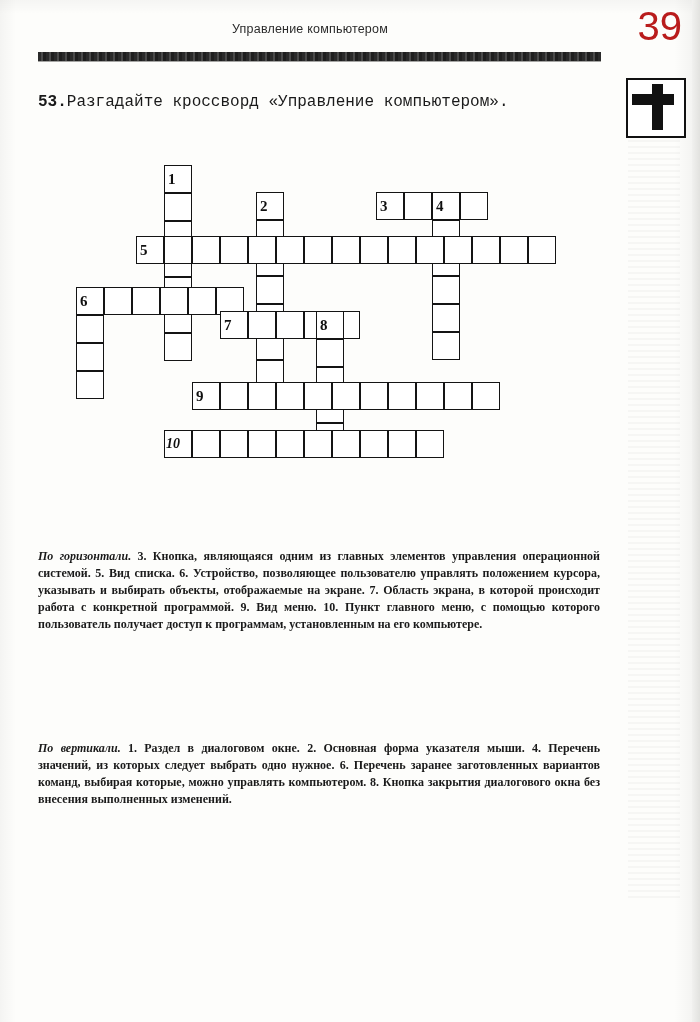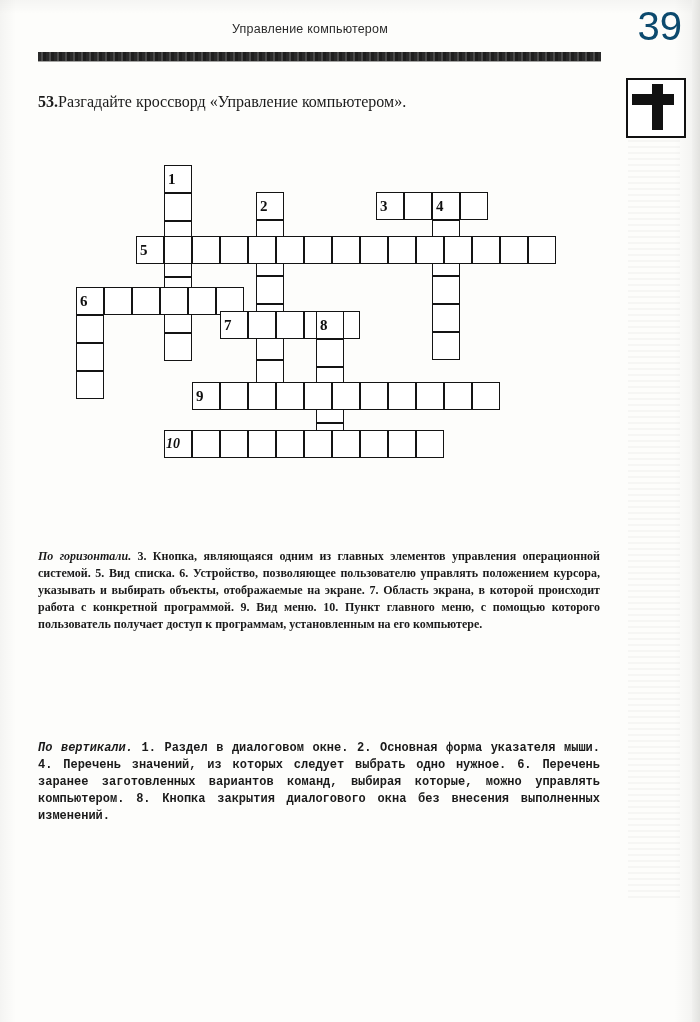--- a/index.html
+++ b/index.html
@@ -29,21 +29,21 @@
   
   .running-head{
     position:absolute;top:22px;left:0;width:620px;
     text-align:center;
     font-family:"Liberation Sans", sans-serif;
     font-size:12.5px;letter-spacing:.2px;color:#2b2b2b;
   }
   .page-number{
     position:absolute;top:6px;right:18px;
     font-family:"Liberation Sans", sans-serif;
-    font-size:40px;color:#0c4a6e;font-weight:400;line-height:1;
+    font-size:40px;color:#b91c1c;font-weight:400;line-height:1;
   }
   .rule{
     position:absolute;top:52px;left:38px;width:563px;height:9px;
     background:
       repeating-linear-gradient(90deg,#2a2a2a 0 3px,#4a4a4a 3px 5px,#1e1e1e 5px 8px),
       #2d2d2d;
     box-shadow:0 1px 0 rgba(0,0,0,.35);
   }
 
   
@@ -61,21 +61,21 @@
   .mm-w5{left:27px;top:37px;width:5px;height:5px;background:#fff;}
   .mm-strip{
     position:absolute;left:628px;top:140px;width:52px;height:760px;
     background:repeating-linear-gradient(180deg,rgba(0,0,0,.05) 0 2px,rgba(0,0,0,0) 2px 6px);
     opacity:.55;
   }
 
   
   .task{
     position:absolute;top:92px;left:38px;width:560px;
-    font-size:16px;line-height:1.3;
+    font-size:16px;line-height:1.3;font-family:Liberation Mono, monospace;
   }
   .task .num{font-weight:bold;}
   .task .txt{}
 
   
   #grid{
     position:absolute;left:0;top:0;width:700px;height:490px;
   }
   .cell{
     position:absolute;
@@ -94,21 +94,21 @@
 
   
   .clues{
     position:absolute;left:38px;width:562px;
     font-size:12px;
     line-height:1.42;
     text-align:justify;
     font-weight:bold;
   }
   .clues.across{top:548px;}
-  .clues.down{top:740px;font-family:Liberation Mono, monospace;}
+  .clues.down{top:740px;}
   .clues .lead{font-style:italic;font-weight:bold;}
 </style>
 </head>
 <body>
 
 <div class="page-scan"></div>
 <div class="paper-edge"></div>
 
 <div class="running-head">Управление компьютером</div>
 <div class="page-number">39</div>

